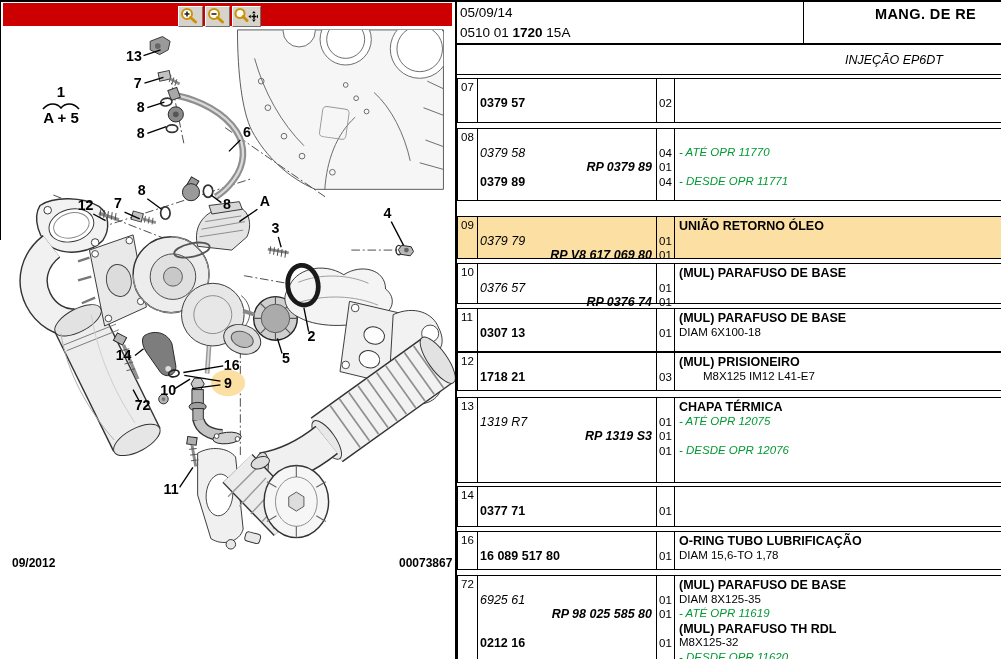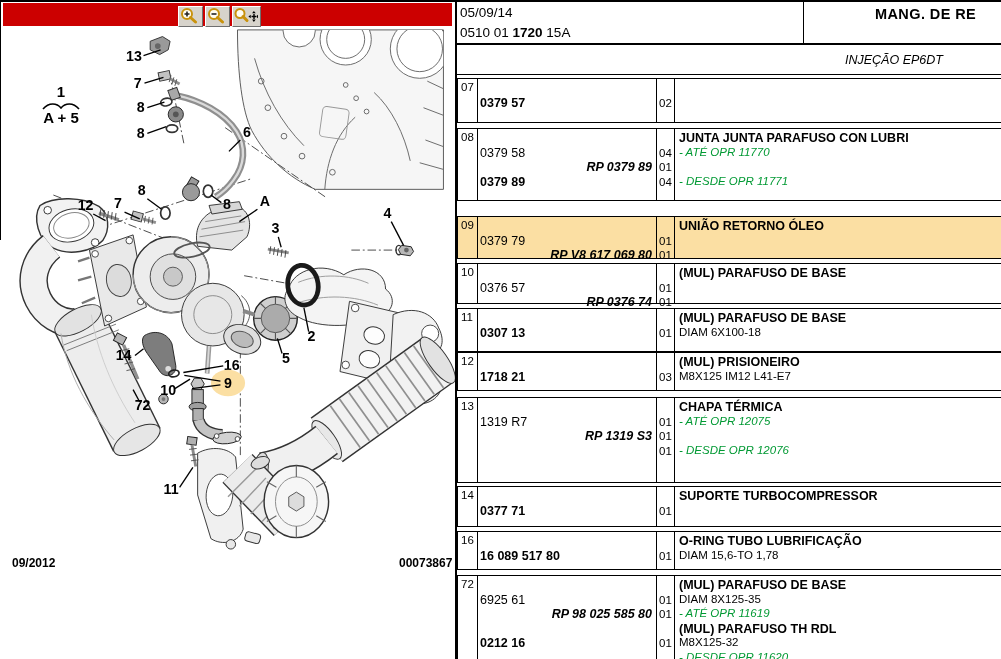--- a/index.html
+++ b/index.html
@@ -32,21 +32,21 @@
   #formula{left:40px;top:85px;width:42px;text-align:center;font-weight:bold;font-size:15px;line-height:13px;}
   
   .prow{position:absolute;left:457px;width:544px;border:1px solid #000;background:#fff;}
   .prow.hl{background:#fbdfa3;}
   .prow .ref{position:absolute;left:3px;top:2px;font-size:11.5px;}
   .cd{position:absolute;top:0;bottom:0;width:0;border-left:1px solid #000;}
   .c1{left:19px;}.c2{left:198px;}.c3{left:216px;}
   .prow span{white-space:nowrap;}
   .part{position:absolute;left:22px;font-size:12.5px;}
   .part.bold{font-weight:bold;}
-  .part.italic{}
+  .part.italic{font-style:italic;}
   .part.rp{font-weight:bold;font-style:italic;left:22px;width:172px;text-align:right;}
   .qty{position:absolute;left:201px;font-size:11.5px;}
   .desc{position:absolute;left:221px;font-size:12.5px;font-weight:bold;}
   .desc.sub{font-weight:normal;font-size:11.5px;}
   .desc.green{font-weight:normal;font-style:italic;font-size:11.5px;color:#009933;}
   
   #diagram{position:absolute;left:0;top:28px;}
   text.lb{font-family:"Liberation Sans",sans-serif;font-weight:bold;font-size:15px;}
 </style>
 </head>
@@ -357,21 +357,20 @@
         <i class="cd c3"></i>
         <span class="ref">07</span>
         <span class="part bold" style="top: 16.6px;">0379 57</span>
         <span class="qty" style="top: 17.6px;">02</span>
       </div>
       <div class="prow" style="top: 128px; height: 71px;">
         <i class="cd c1"></i>
         <i class="cd c2"></i>
         <i class="cd c3"></i>
         <span class="ref">08</span>
-        <span class="desc " style="top: 2px;">JUNTA JUNTA PARAFUSO CON LUBRI</span>
         <span class="part italic" style="top: 16.6px;">0379 58</span>
         <span class="qty" style="top: 17.6px;">04</span>
         <span class="desc green" style="top: 16.6px;">- ATÉ OPR 11770</span>
         <span class="part rp" style="top: 31.2px;">RP 0379 89</span>
         <span class="qty" style="top: 32.2px;">01</span>
         <span class="part bold" style="top: 45.8px;">0379 89</span>
         <span class="qty" style="top: 46.8px;">04</span>
         <span class="desc green" style="top: 45.8px;">- DESDE OPR 11771</span>
       </div>
       <div class="prow hl" style="top: 216px; height: 41px;">
@@ -407,21 +406,21 @@
         <span class="desc sub" style="top: 16.6px;">DIAM 6X100-18</span>
       </div>
       <div class="prow" style="top: 352px; height: 37px;">
         <i class="cd c1"></i>
         <i class="cd c2"></i>
         <i class="cd c3"></i>
         <span class="ref">12</span>
         <span class="desc " style="top: 2px;">(MUL) PRISIONEIRO</span>
         <span class="part bold" style="top: 16.6px;">1718 21</span>
         <span class="qty" style="top: 17.6px;">03</span>
-        <span class="desc sub" style="top: 16.6px;">M8X125 IM12 L41-E7</span>
+        <span class="desc sub" style="top: 16.6px; margin-left: 24px;">M8X125 IM12 L41-E7</span>
       </div>
       <div class="prow" style="top: 397px; height: 84px;">
         <i class="cd c1"></i>
         <i class="cd c2"></i>
         <i class="cd c3"></i>
         <span class="ref">13</span>
         <span class="desc " style="top: 2px;">CHAPA TÉRMICA</span>
         <span class="part italic" style="top: 16.6px;">1319 R7</span>
         <span class="qty" style="top: 17.6px;">01</span>
         <span class="desc green" style="top: 16.6px;">- ATÉ OPR 12075</span>
@@ -429,21 +428,20 @@
         <span class="qty" style="top: 32.2px;">01</span>
         <span class="part bold" style="top: 61px; margin-top: 27px;">1319 S3</span>
         <span class="qty" style="top: 46.8px;">01</span>
         <span class="desc green" style="top: 45.8px;">- DESDE OPR 12076</span>
       </div>
       <div class="prow" style="top: 486px; height: 39px;">
         <i class="cd c1"></i>
         <i class="cd c2"></i>
         <i class="cd c3"></i>
         <span class="ref">14</span>
-        <span class="desc " style="top: 2px;">SUPORTE TURBOCOMPRESSOR</span>
         <span class="part bold" style="top: 16.6px;">0377 71</span>
         <span class="qty" style="top: 17.6px;">01</span>
       </div>
       <div class="prow" style="top: 531px; height: 37px;">
         <i class="cd c1"></i>
         <i class="cd c2"></i>
         <i class="cd c3"></i>
         <span class="ref">16</span>
         <span class="desc " style="top: 2px;">O-RING TUBO LUBRIFICAÇÃO</span>
         <span class="part bold" style="top: 16.6px;">16 089 517 80</span>

